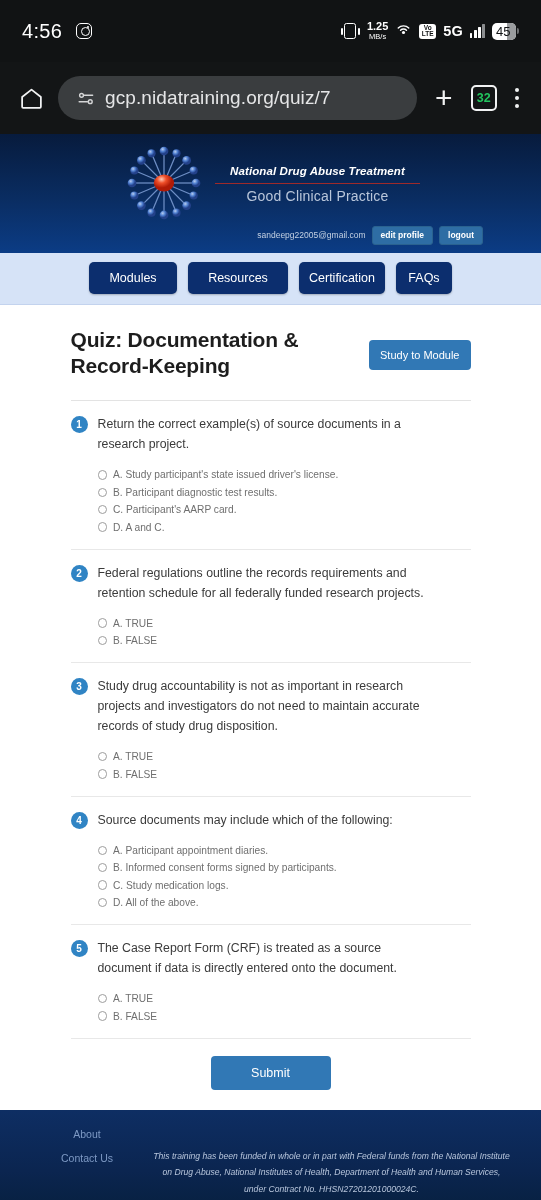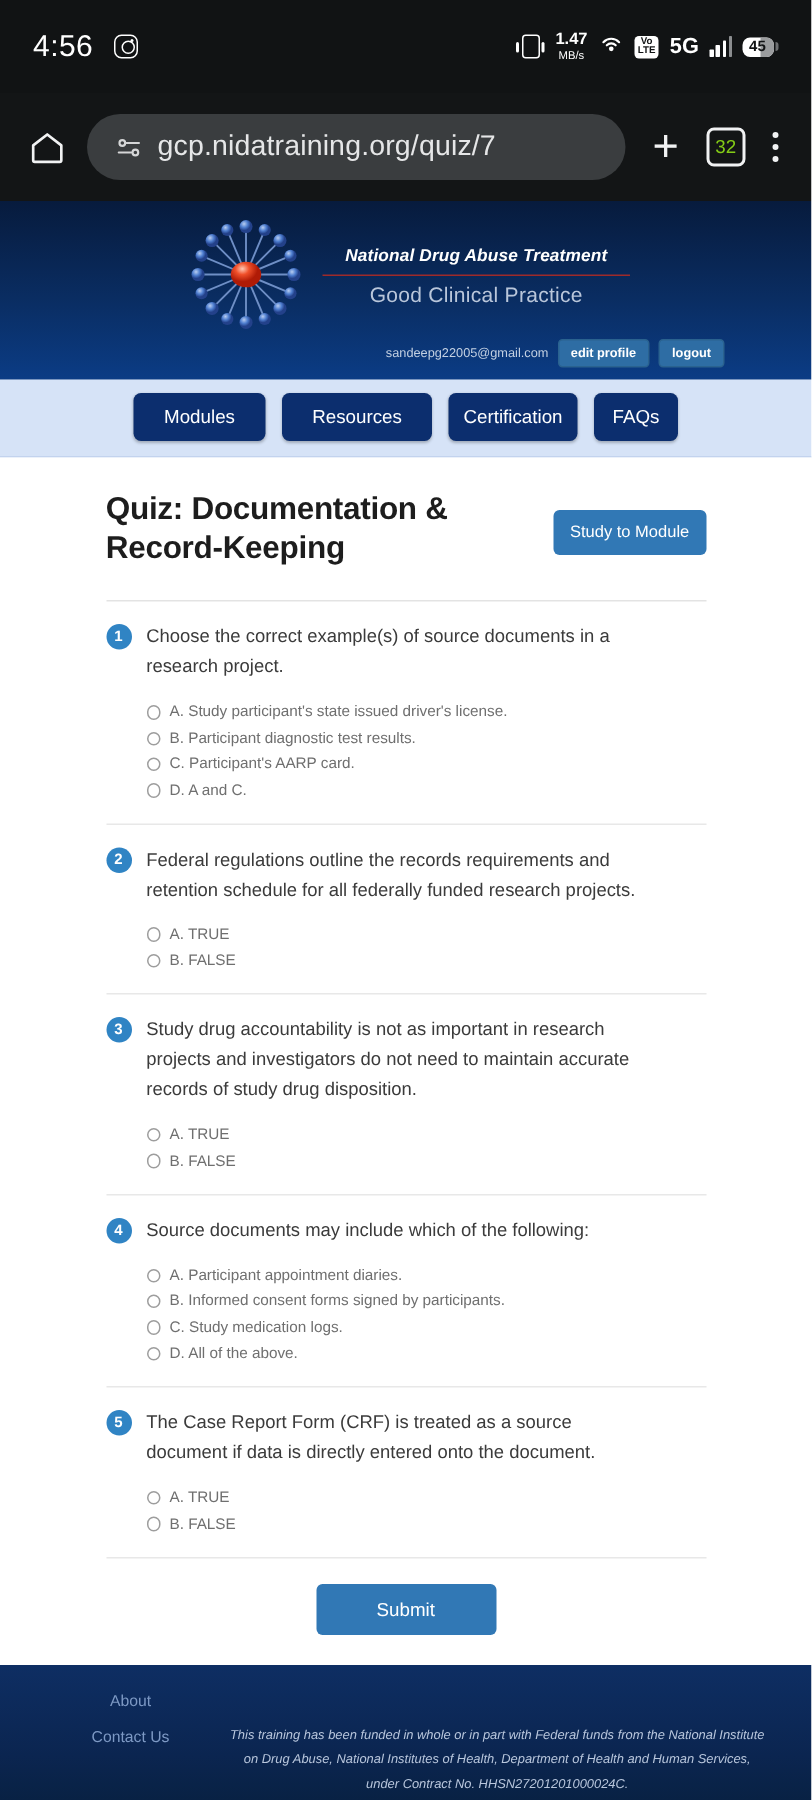--- a/index.html
+++ b/index.html
@@ -32,40 +32,40 @@
   .hotspot { width:17px; height:17px; position:relative; }
   .hotspot svg { display:block; }
   .volte { background:#fff; color:#111314; border-radius:3px; padding:1px 2.5px; display:flex; flex-direction:column;
            align-items:center; line-height:1; font-size:6.5px; font-weight:700; }
   .net5g { font-size:14.5px; font-weight:600; letter-spacing:.2px; }
   .bars { display:flex; align-items:flex-end; gap:1.6px; height:14px; }
   .bars i { width:2.6px; background:#fff; border-radius:.5px; display:block; }
   .bars i:nth-child(1){height:5px}.bars i:nth-child(2){height:8px}
   .bars i:nth-child(3){height:11px}.bars i:nth-child(4){height:14px;background:#8b8d8f}
   .batt { display:flex; align-items:center; }
-  .batt-body { background:#fff; color:#111314; font-size:10px; font-weight:700; border-radius:5px;
+  .batt-body { background:#fff; color:#111314; font-size:13px; font-weight:400; border-radius:5px;
                padding:1px 5px 1px 4px; position:relative; overflow:hidden; }
   .batt-body::after{content:"";position:absolute;right:0;top:0;bottom:0;width:9px;background:#9a9c9e;}
   .batt-body span{position:relative;z-index:2;}
   .batt-tip { width:2.5px;height:6px;background:#6d6f71;border-radius:0 2px 2px 0;margin-left:1px; }
 
   
   .browserbar {
     height: 72px; background: #131516; display: flex; align-items: center;
     padding: 0 16px; gap: 12px; flex: 0 0 auto;
   }
   .bb-home { width: 30px; height: 30px; display:flex; align-items:center; justify-content:center; }
   .omnibox {
     flex: 1; height: 44px; background: #3a3d3f; border-radius: 22px;
     display: flex; align-items: center; gap: 10px; padding: 0 18px;
   }
   .omni-url { color:#e5e6e7; font-size:19px; letter-spacing:.1px; white-space:nowrap; overflow:hidden; }
   .bb-plus { color:#f1f2f3; font-size:30px; font-weight:300; line-height:1; width:30px; text-align:center; }
-  .tabcount { width:26px;height:26px;border:2.2px solid #f1f2f3;border-radius:5px;color:#84cc16;
-              font-size:12.5px;font-weight:400;display:flex;align-items:center;justify-content:center; }
+  .tabcount { width:26px;height:26px;border:2.2px solid #f1f2f3;border-radius:5px;color:#22c55e;
+              font-size:12.5px;font-weight:700;display:flex;align-items:center;justify-content:center; }
   .bb-menu { display:flex;flex-direction:column;gap:3.5px;padding:0 6px; }
   .bb-menu i { width:4.2px;height:4.2px;border-radius:50%;background:#f1f2f3;display:block; }
 
   
   .site-header {
     background: linear-gradient(180deg, #071b3d 0%, #0a2d62 55%, #0b3c85 100%);
     padding: 8px 0 6px; flex: 0 0 auto; position: relative;
   }
   .hdr-top { display:flex; align-items:center; justify-content:center; gap: 8px; padding: 2px 0 0; }
   .logo { width: 86px; height: 78px; flex: 0 0 auto; }
@@ -127,21 +127,21 @@
       <div class="sb-time">4:56</div>
       <div class="ig-icon"></div>
     </div>
     <div class="sb-right">
       <div class="vib-w">
         <span class="vib-l"></span>
           <span class="vib"></span>
           <span class="vib-r"></span>
       </div>
       <div class="netspd">
-        <span class="n1">1.47</span>
+        <span class="n1">1.25</span>
         <span class="n2">MB/s</span>
       </div>
       <div class="hotspot">
         <svg width="17" height="17" viewBox="0 0 24 24" fill="none" stroke="#fff" stroke-width="2" stroke-linecap="round">
           <circle cx="12" cy="13.5" r="2.2" fill="#fff" stroke="none"></circle>
           <path d="M7.8 10.2a5.8 5.8 0 0 1 8.4 0"></path>
           <path d="M4.6 7.2a10.2 10.2 0 0 1 14.8 0"></path>
         </svg>
       </div>
       <div class="volte">
@@ -263,21 +263,21 @@
     <div class="container">
       <div class="title-row">
         <div class="page-title">Quiz: Documentation &amp; Record-Keeping</div>
         <div class="return-btn">Study to Module</div>
       </div>
       <div class="hr"></div>
 
       <div class="q-block">
         <div class="q-head">
           <div class="q-num">1</div>
-          <div class="q-text">Choose the correct example(s) of source documents in a research project.</div>
+          <div class="q-text">Return the correct example(s) of source documents in a research project.</div>
         </div>
         <div class="opts">
           <div class="opt">
               <span class="radio"></span>
               <span class="opt-label">A. Study participant's state issued driver's license.</span>
             </div>
           <div class="opt">
               <span class="radio"></span>
               <span class="opt-label">B. Participant diagnostic test results.</span>
             </div>

